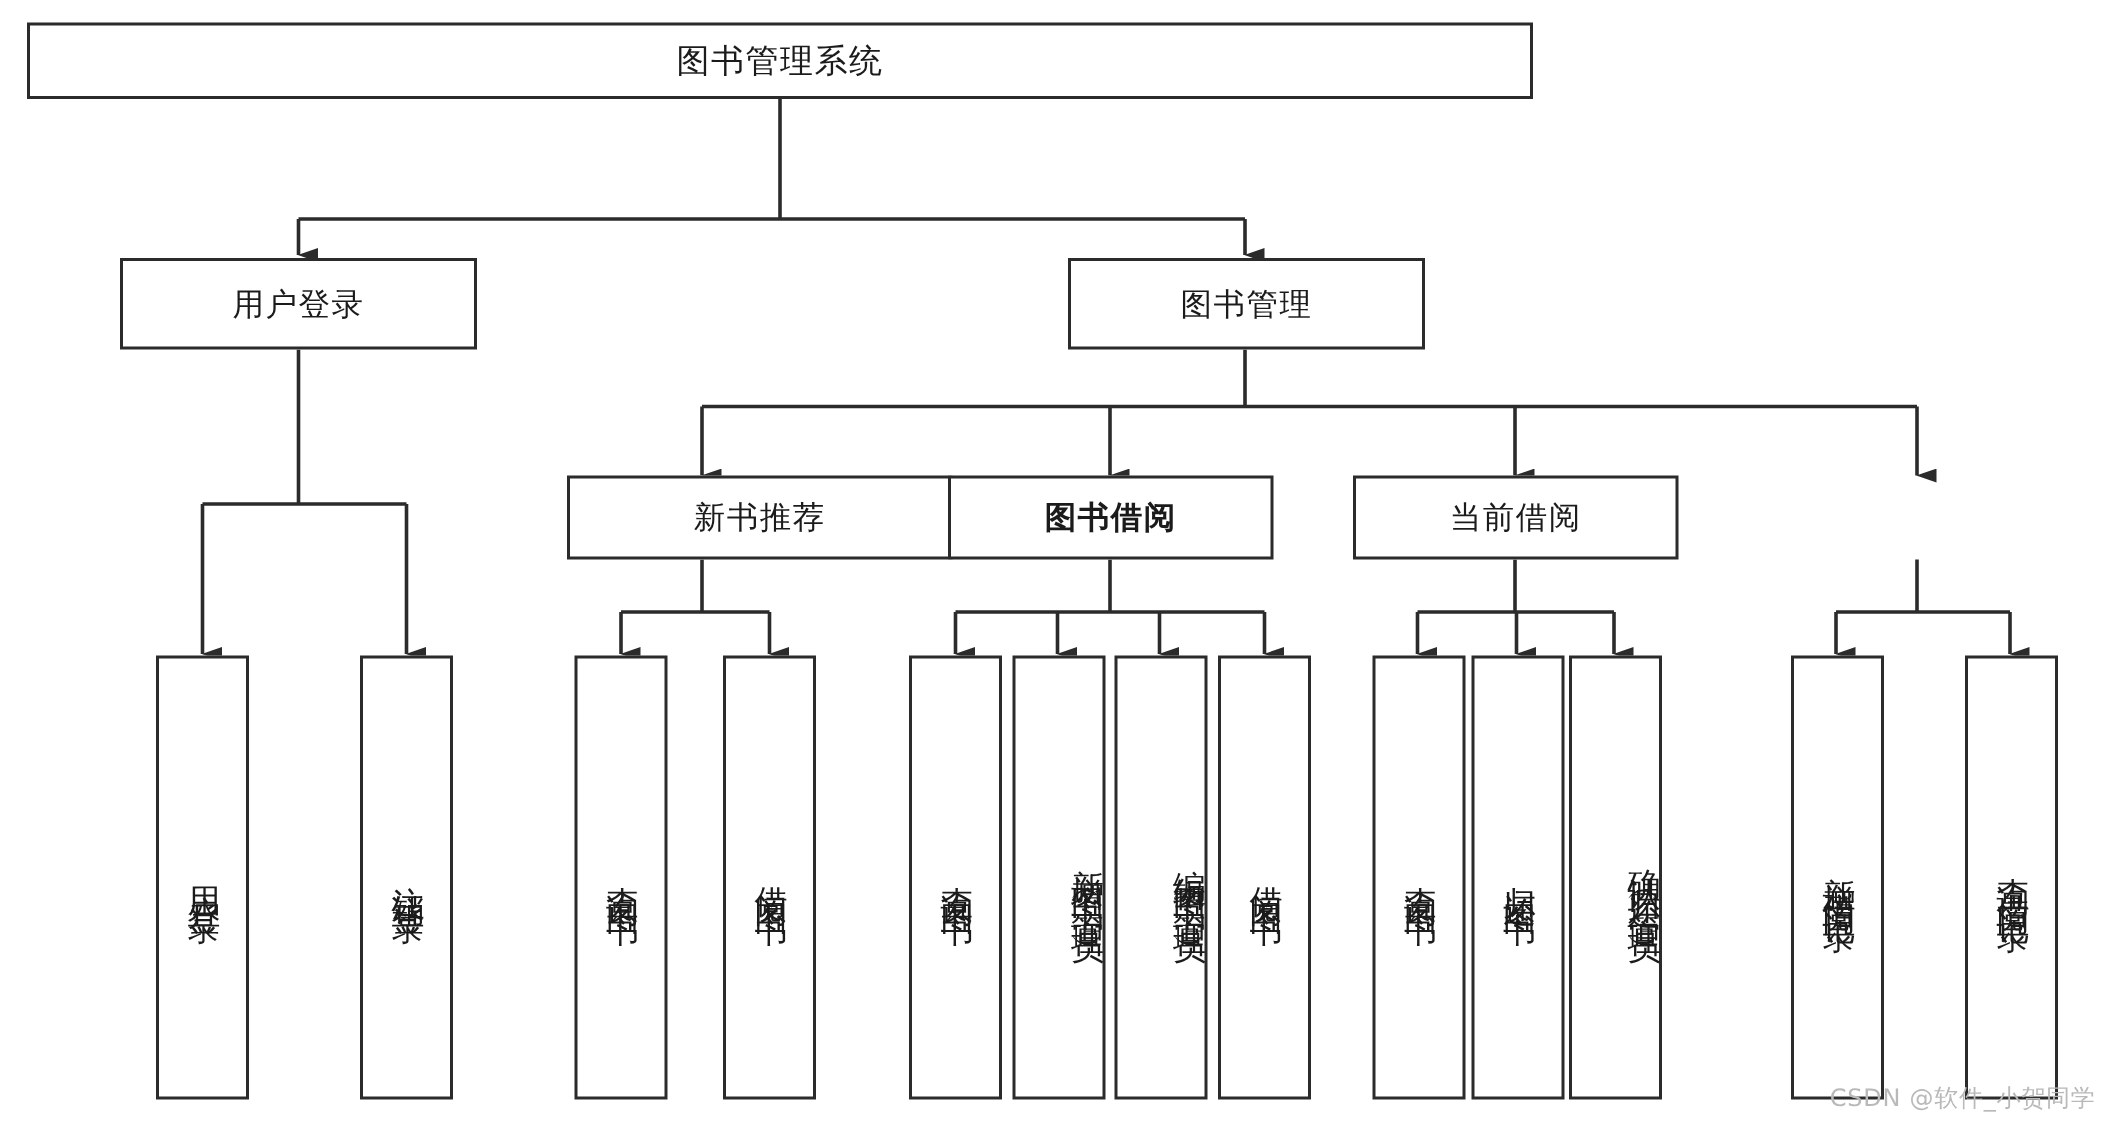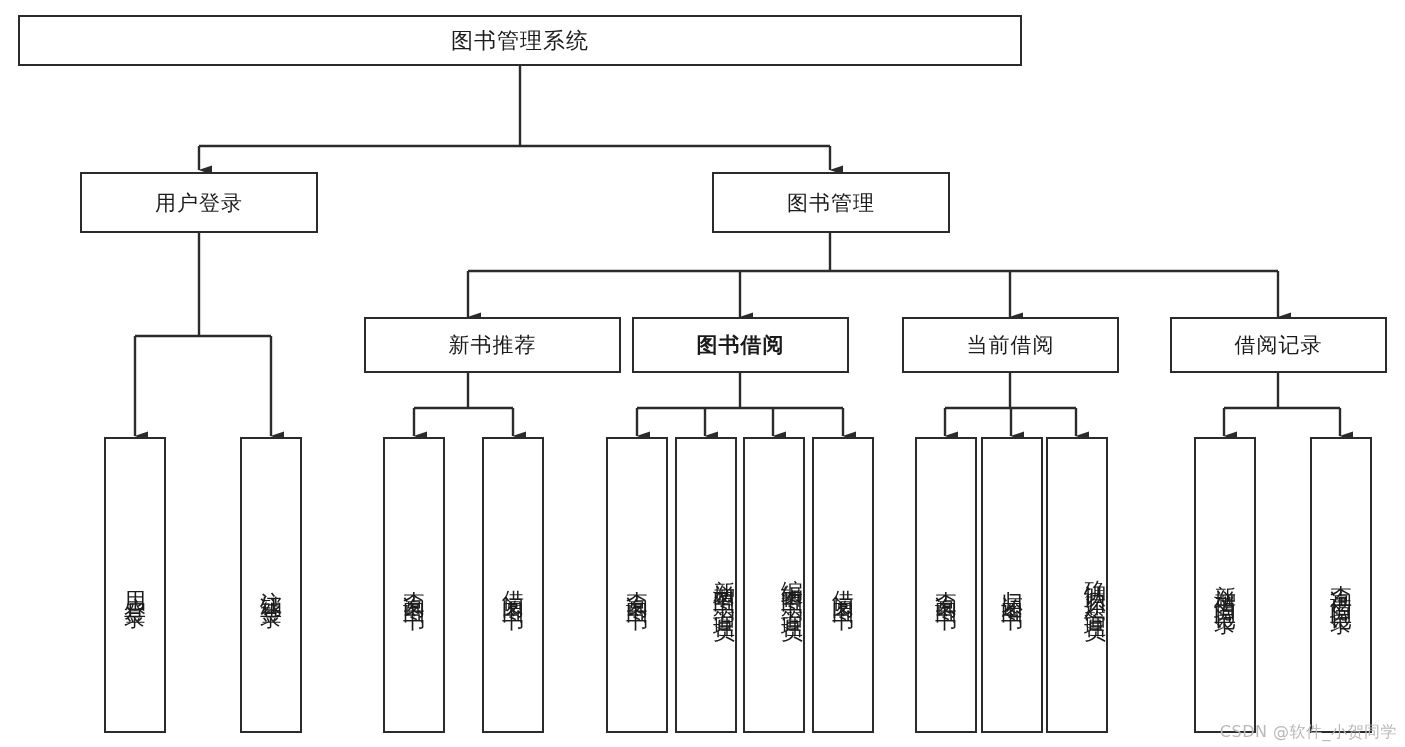--- a/index.html
+++ b/index.html
@@ -129,31 +129,28 @@
     <span>图书管理系统</span>
   </div>
 
   <div class="node h" style="left:80px;top:172px;width:238px;height:61px;">
     <span>用户登录</span>
   </div>
   <div class="node h" style="left:712px;top:172px;width:238px;height:61px;">
     <span>图书管理</span>
   </div>
 
-  <div class="node h" style="left:364px;top:317px;width:257px;height:56px;text-align:center;">
+  <div class="node h" style="left:378px;top:317px;width:257px;height:56px;text-align:center;">
     <span>新书推荐</span>
   </div>
   <div class="node h" style="left:632px;top:317px;width:217px;height:56px;font-weight:bold;">
     <span>图书借阅</span>
   </div>
   <div class="node h" style="left:902px;top:317px;width:217px;height:56px;font-family:Liberation Serif, serif;">
     <span>当前借阅</span>
-  </div>
-  <div class="node h" style="left:1170px;top:317px;width:217px;height:56px;">
-    <span>借阅记录</span>
   </div>
 
   <div class="node v pad-mid" style="left:104px;top:437px;width:62px;height:296px;">
     <span>用户登录</span>
   </div>
   <div class="node v pad-mid" style="left:240px;top:437px;width:62px;height:296px;">
     <span>注销登录</span>
   </div>
 
   <div class="node v pad-mid" style="left:383px;top:437px;width:62px;height:296px;">

